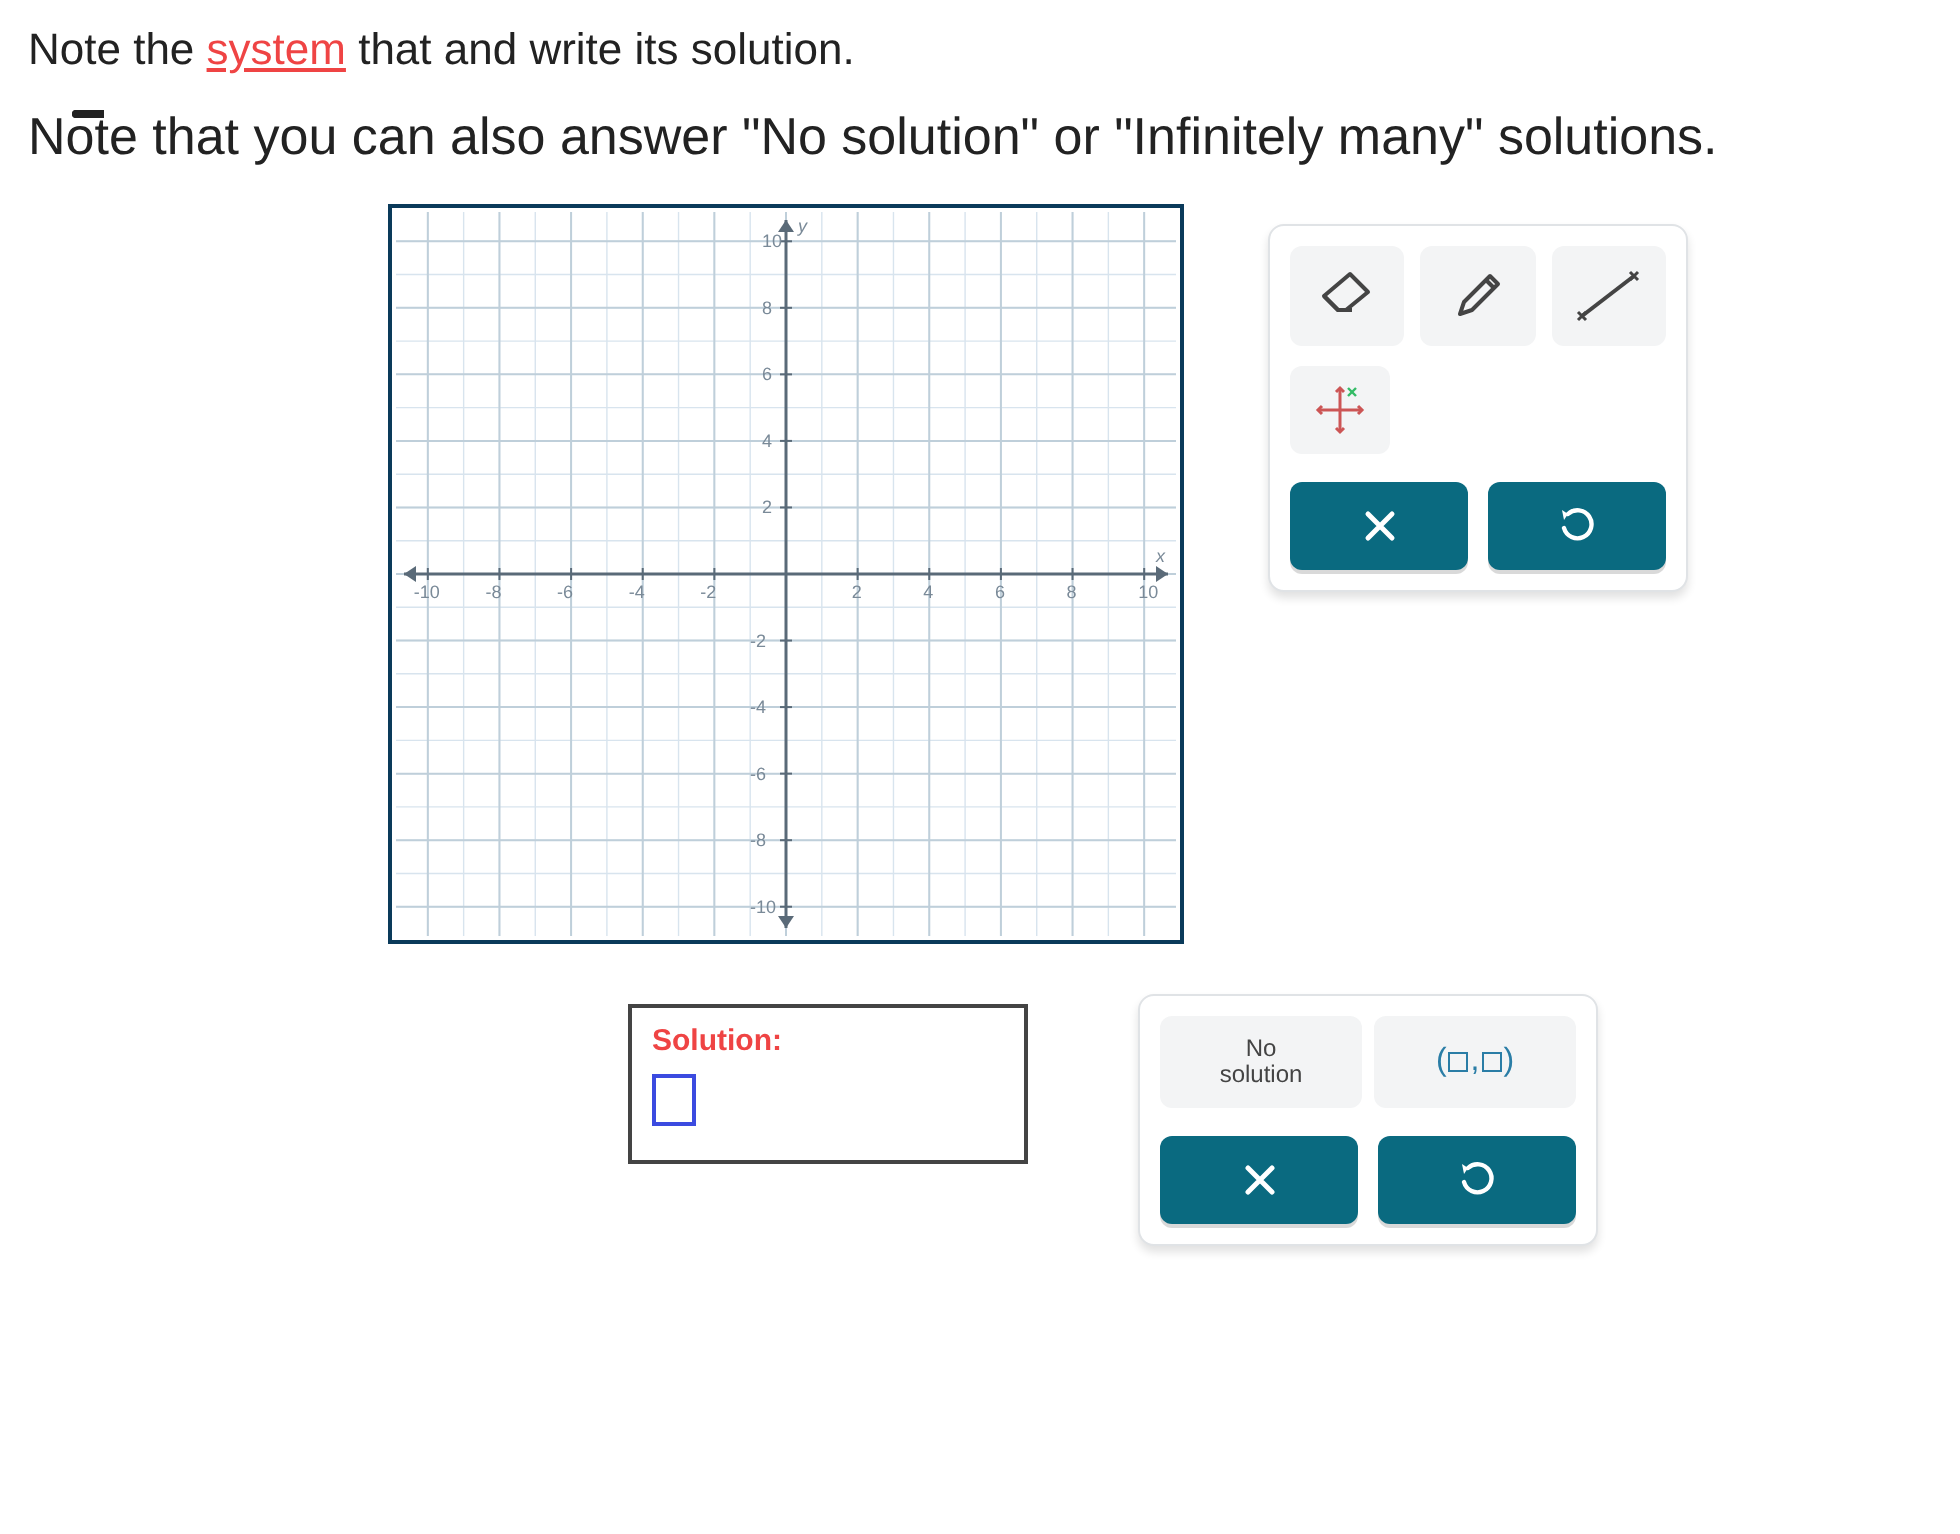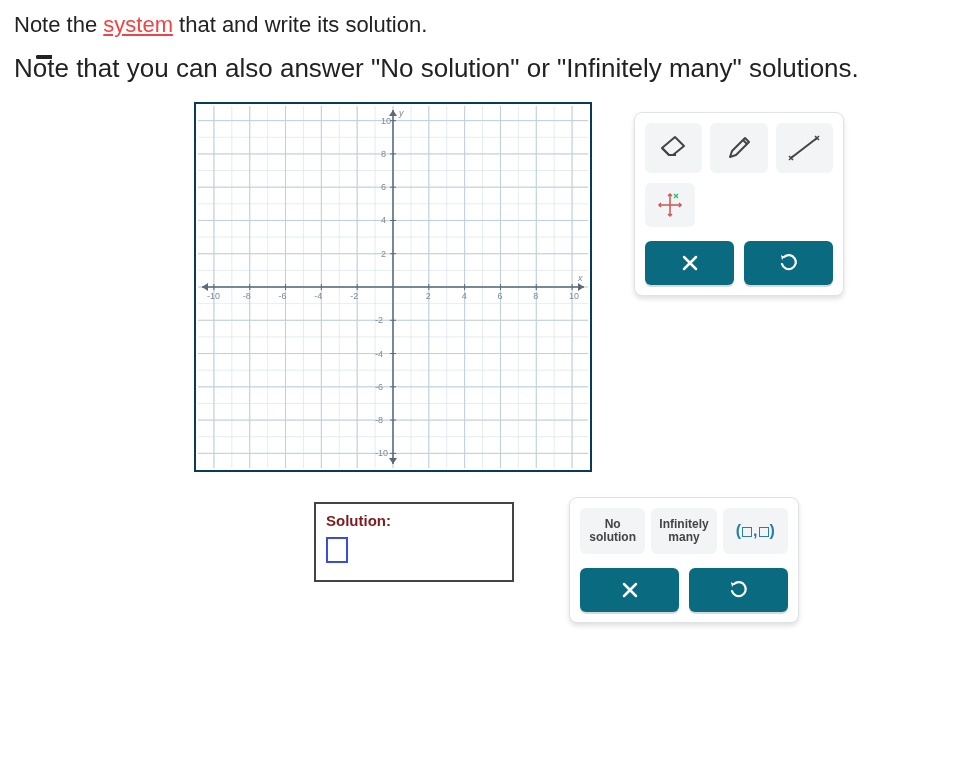--- a/index.html
+++ b/index.html
@@ -80,29 +80,29 @@
   }
   .act-btn.half { flex: 0 0 calc(50% - 5px); }
   
   .sol-box {
     position: absolute;
     left: 300px; top: 400px;
     width: 200px; height: 80px;
     border: 2px solid #444;
     padding: 8px 10px;
   }
-  .sol-label { font-size: 15px; font-weight: bold; color: #7f1d1d; }
+  .sol-label { font-size: 15px; font-weight: bold; color: #ef4444; }
   .sol-input {
     margin-top: 8px;
     width: 22px; height: 26px;
     border: 2px solid #3b4be0;
     background: #fff;
   }
   
-  .tp2 { left: 555px; top: 395px; width: 230px; font-weight: bold; }
+  .tp2 { left: 555px; top: 395px; width: 230px; }
   .tp2 .opts { display: flex; gap: 6px; }
   .opt-btn {
     flex: 1;
     height: 46px;
     background: #f3f4f5;
     border-radius: 6px;
     display: flex; align-items: center; justify-content: center;
     text-align: center;
     font-size: 12px; color: #444; line-height: 1.1;
   }
@@ -309,26 +309,20 @@
 
   <div class="tool-panel tp2">
     <div class="opts">
       <div class="opt-btn">
         <div>
           <div>No</div>
           <div>solution</div>
         </div>
       </div>
       <div class="opt-btn">
-        <div>
-          <div>Infinitely</div>
-          <div>many</div>
-        </div>
-      </div>
-      <div class="opt-btn">
         <span class="pair">(<span class="box"></span>,<span class="box"></span>)</span>
       </div>
     </div>
     <div class="tp-actions">
       <div class="act-btn half">
         <svg width="18" height="18" viewBox="0 0 18 18">
           <path d="M3 3 L15 15 M15 3 L3 15" stroke="#fff" stroke-width="2.5" stroke-linecap="round"></path>
         </svg>
       </div>
       <div class="act-btn half">

